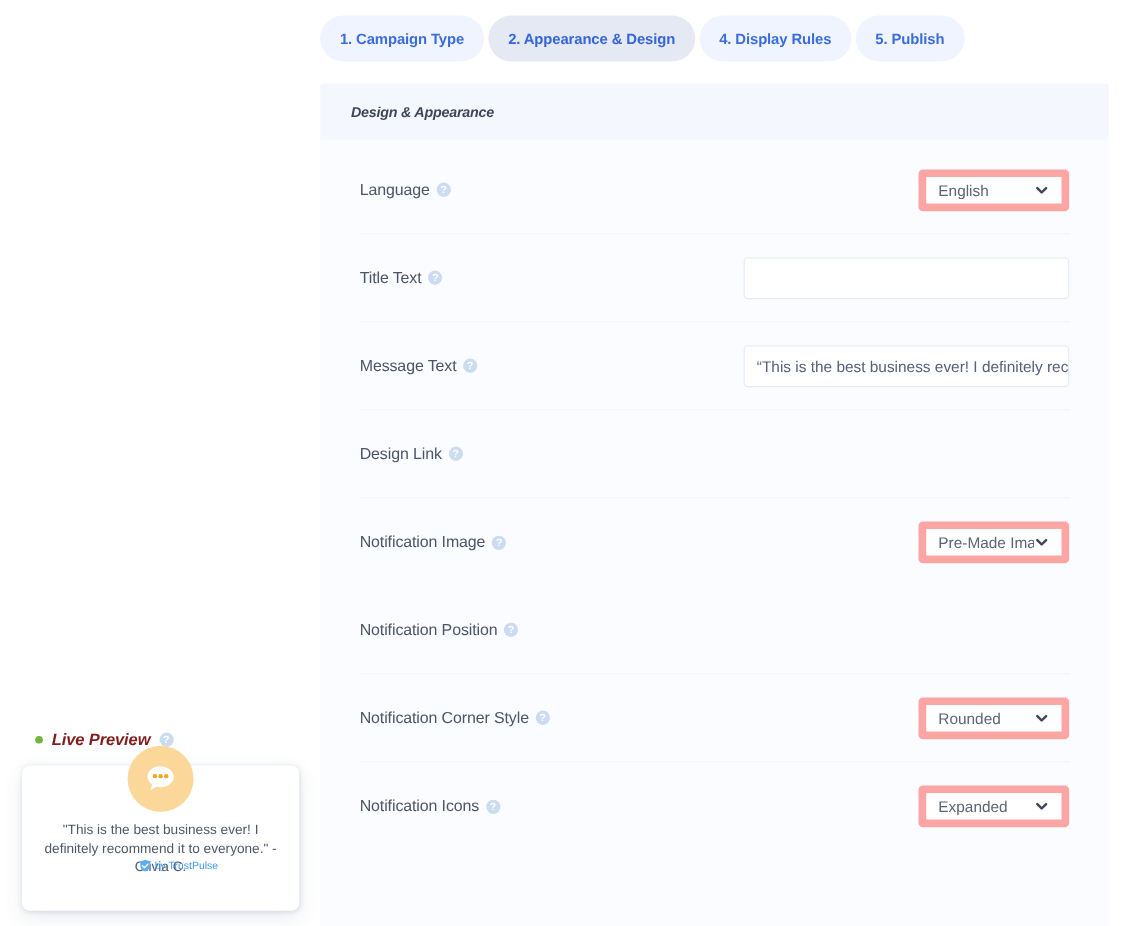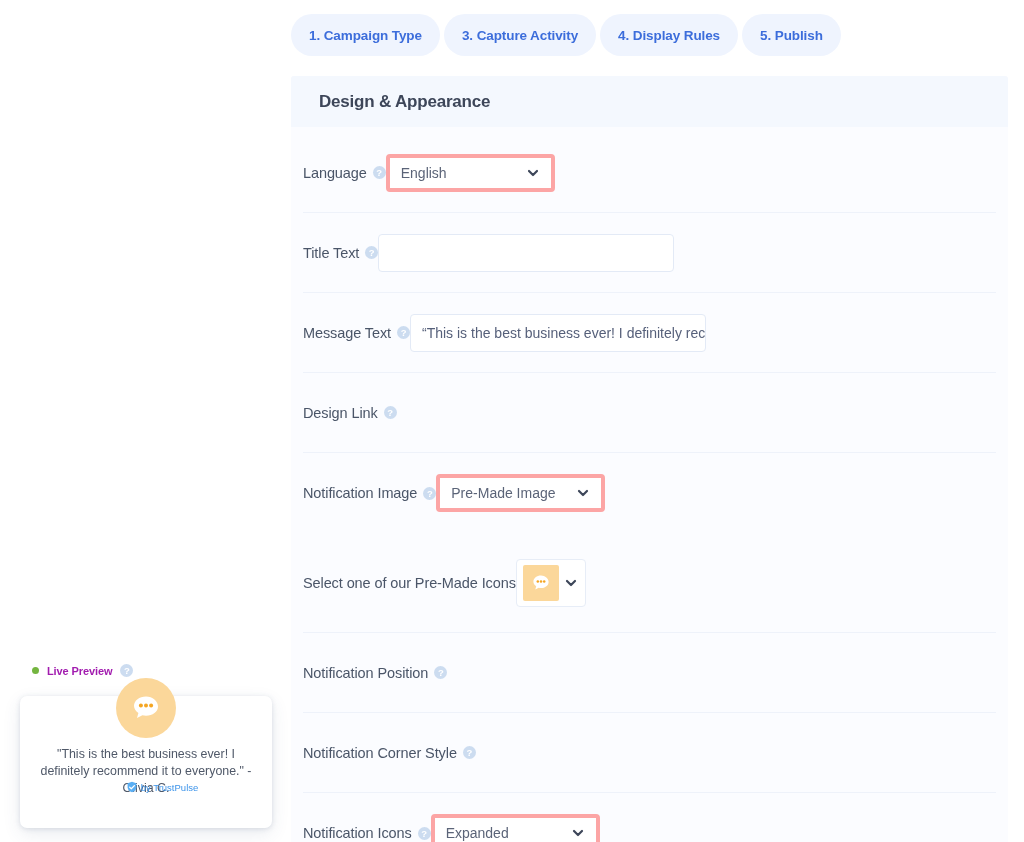--- a/index.html
+++ b/index.html
@@ -58,34 +58,36 @@
     overflow: hidden;
   }
   .card-header {
     height: 51px;
     background: #f4f8fe;
     display: flex;
     align-items: center;
     padding-left: 28px;
   }
   .card-header-title {
-    font-size: 17px;
+    font-size: 13px;
     font-weight: bold;
+    font-style: italic;
     color: #3d4659;
     letter-spacing: -0.2px;
   }
 
   .rows { padding-top: 6px; }
 
   .row {
     position: relative;
     height: 80px;
-    margin: 0 12px;
-    display: flex;
-    align-items: center;
+    margin: 0 36px;
+    display: flex;
+    align-items: center;
+    justify-content: space-between;
   }
   .row.divider { border-bottom: 1px solid #eef2fa; }
   .row.tall { height: 100px; }
 
   .row-label {
     display: flex;
     align-items: center;
     gap: 6px;
     font-size: 14.5px;
     color: #4a5568;
@@ -101,24 +103,24 @@
     font-size: 9.5px;
     font-weight: bold;
     line-height: 13px;
     text-align: center;
     cursor: pointer;
     flex: none;
   }
 
   
   .select {
-    width: 169px;
+    width: 137px;
     height: 38px;
     background: #ffffff;
-    border: 4px solid #fca5a5;
+    border: 7px solid #fca5a5;
     border-radius: 4px;
     display: flex;
     align-items: center;
     padding: 0 11px;
     cursor: pointer;
   }
   .select-value {
     flex: 1;
     font-size: 14px;
     color: #5b6478;
@@ -182,23 +184,24 @@
     display: flex;
     align-items: center;
     gap: 8px;
   }
   .green-dot {
     width: 7px; height: 7px; border-radius: 50%;
     background: #74b53f;
     flex: none;
   }
   .preview-head-label {
-    font-size: 11px;
+    font-size: 15px;
     font-weight: bold;
-    color: #a21caf;
+    font-style: italic;
+    color: #7f1d1d;
     letter-spacing: -0.1px;
   }
 
   .preview-card {
     position: absolute;
     left: 20px;
     top: 696px;
     width: 252px;
     height: 132px;
     background: #ffffff;
@@ -249,22 +252,22 @@
 </style>
 </head>
 <body>
 
 <div id="stage">
 
   <div class="tabs">
     <div class="tab">
       <span>1. Campaign Type</span>
     </div>
-    <div class="tab">
-      <span>3. Capture Activity</span>
+    <div class="tab active">
+      <span>2. Appearance &amp; Design</span>
     </div>
     <div class="tab">
       <span>4. Display Rules</span>
     </div>
     <div class="tab">
       <span>5. Publish</span>
     </div>
   </div>
 
   <div class="card">
@@ -325,52 +328,40 @@
         <div class="select">
           <span class="select-value">Pre-Made Image</span>
           <span class="chev">
             <svg viewBox="0 0 14 14">
                 <path d="M3 5l4 4 4-4" fill="none" stroke="currentColor" stroke-width="2.2" stroke-linecap="round" stroke-linejoin="round"></path>
               </svg>
           </span>
         </div>
       </div>
 
-      <div class="row divider tall">
-        <div class="row-label">
-          <span>Select one of our Pre-Made Icons</span>
-        </div>
-        <div class="icon-picker">
-          <span class="icon-swatch">
-            <svg width="22" height="22" viewBox="0 0 22 22">
-              <path d="M11 3.4c-4.2 0-7.6 2.7-7.6 6.1 0 1.9 1.1 3.6 2.8 4.7l-.9 3.3 3.4-1.8c.7.2 1.5.3 2.3.3 4.2 0 7.6-2.7 7.6-6.1S15.2 3.4 11 3.4z" fill="#ffffff"></path>
-              <circle cx="7.8" cy="9.5" r="1.25" fill="#f5a623"></circle>
-              <circle cx="11" cy="9.5" r="1.25" fill="#f5a623"></circle>
-              <circle cx="14.2" cy="9.5" r="1.25" fill="#f5a623"></circle>
-            </svg>
-          </span>
+
+      <div class="row divider">
+        <div class="row-label">
+          <span>Notification Position</span>
+          <span class="help-icon">?</span>
+        </div>
+      </div>
+
+      <div class="row divider">
+        <div class="row-label">
+          <span>Notification Corner Style</span>
+          <span class="help-icon">?</span>
+        </div>
+        <div class="select">
+          <span class="select-value">Rounded</span>
           <span class="chev">
             <svg viewBox="0 0 14 14">
                 <path d="M3 5l4 4 4-4" fill="none" stroke="currentColor" stroke-width="2.2" stroke-linecap="round" stroke-linejoin="round"></path>
               </svg>
           </span>
-        </div>
-      </div>
-
-      <div class="row divider">
-        <div class="row-label">
-          <span>Notification Position</span>
-          <span class="help-icon">?</span>
-        </div>
-      </div>
-
-      <div class="row divider">
-        <div class="row-label">
-          <span>Notification Corner Style</span>
-          <span class="help-icon">?</span>
         </div>
       </div>
 
       <div class="row">
         <div class="row-label">
           <span>Notification Icons</span>
           <span class="help-icon">?</span>
         </div>
         <div class="select">
           <span class="select-value">Expanded</span>

